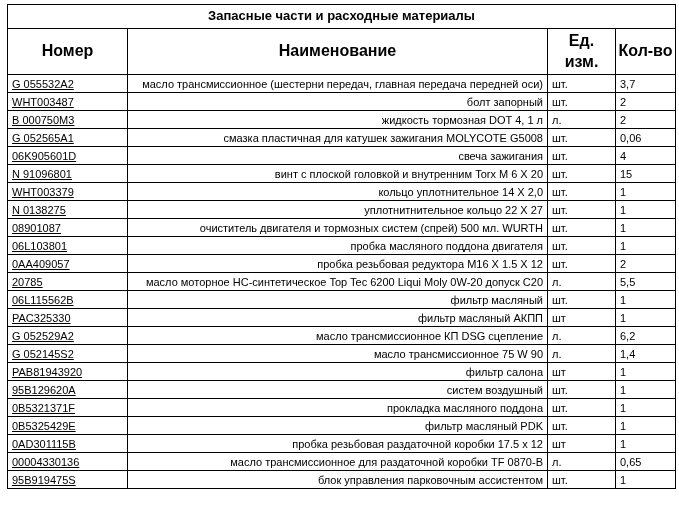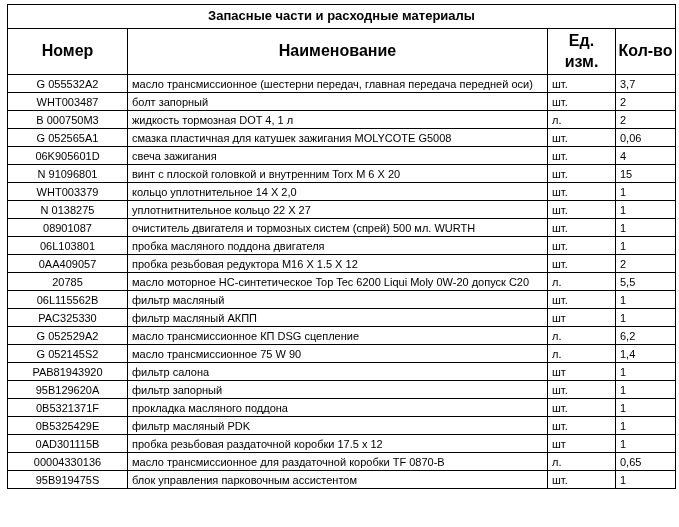--- a/index.html
+++ b/index.html
@@ -44,22 +44,22 @@
     text-align: center;
     padding: 3px 2px;
     background: #ffffff;
   }
   tr.header-row th {
     font-size: 16px;
     font-weight: bold;
     text-align: center;
     padding: 2px 2px;
   }
-  td.col-number { text-align: center; }
-  td.col-name   { text-align: left; }
+  td.col-number { text-align: left; text-decoration: underline; }
+  td.col-name   { text-align: right; }
   td.col-unit   { }
   td.col-qty    { }
   tbody tr { height: 18px; }
 </style>
 </head>
 <body>
 
 <div class="page">
   <table class="parts-table">
     <colgroup>
@@ -177,21 +177,21 @@
           <td class="col-qty">1,4</td>
         </tr>
         <tr>
           <td class="col-number">PAB81943920</td>
           <td class="col-name">фильтр салона</td>
           <td class="col-unit">шт</td>
           <td class="col-qty">1</td>
         </tr>
         <tr>
           <td class="col-number">95B129620A</td>
-          <td class="col-name">фильтр запорный</td>
+          <td class="col-name">систем воздушный</td>
           <td class="col-unit">шт.</td>
           <td class="col-qty">1</td>
         </tr>
         <tr>
           <td class="col-number">0B5321371F</td>
           <td class="col-name">прокладка масляного поддона</td>
           <td class="col-unit">шт.</td>
           <td class="col-qty">1</td>
         </tr>
         <tr>

